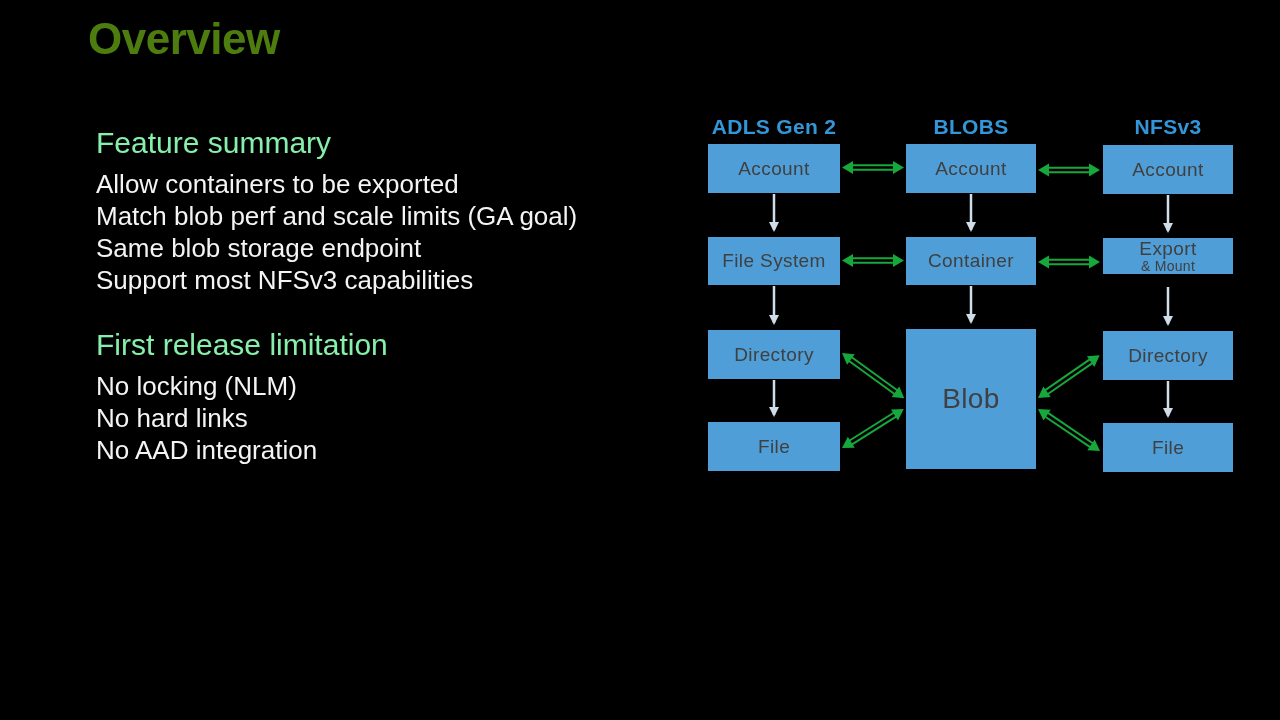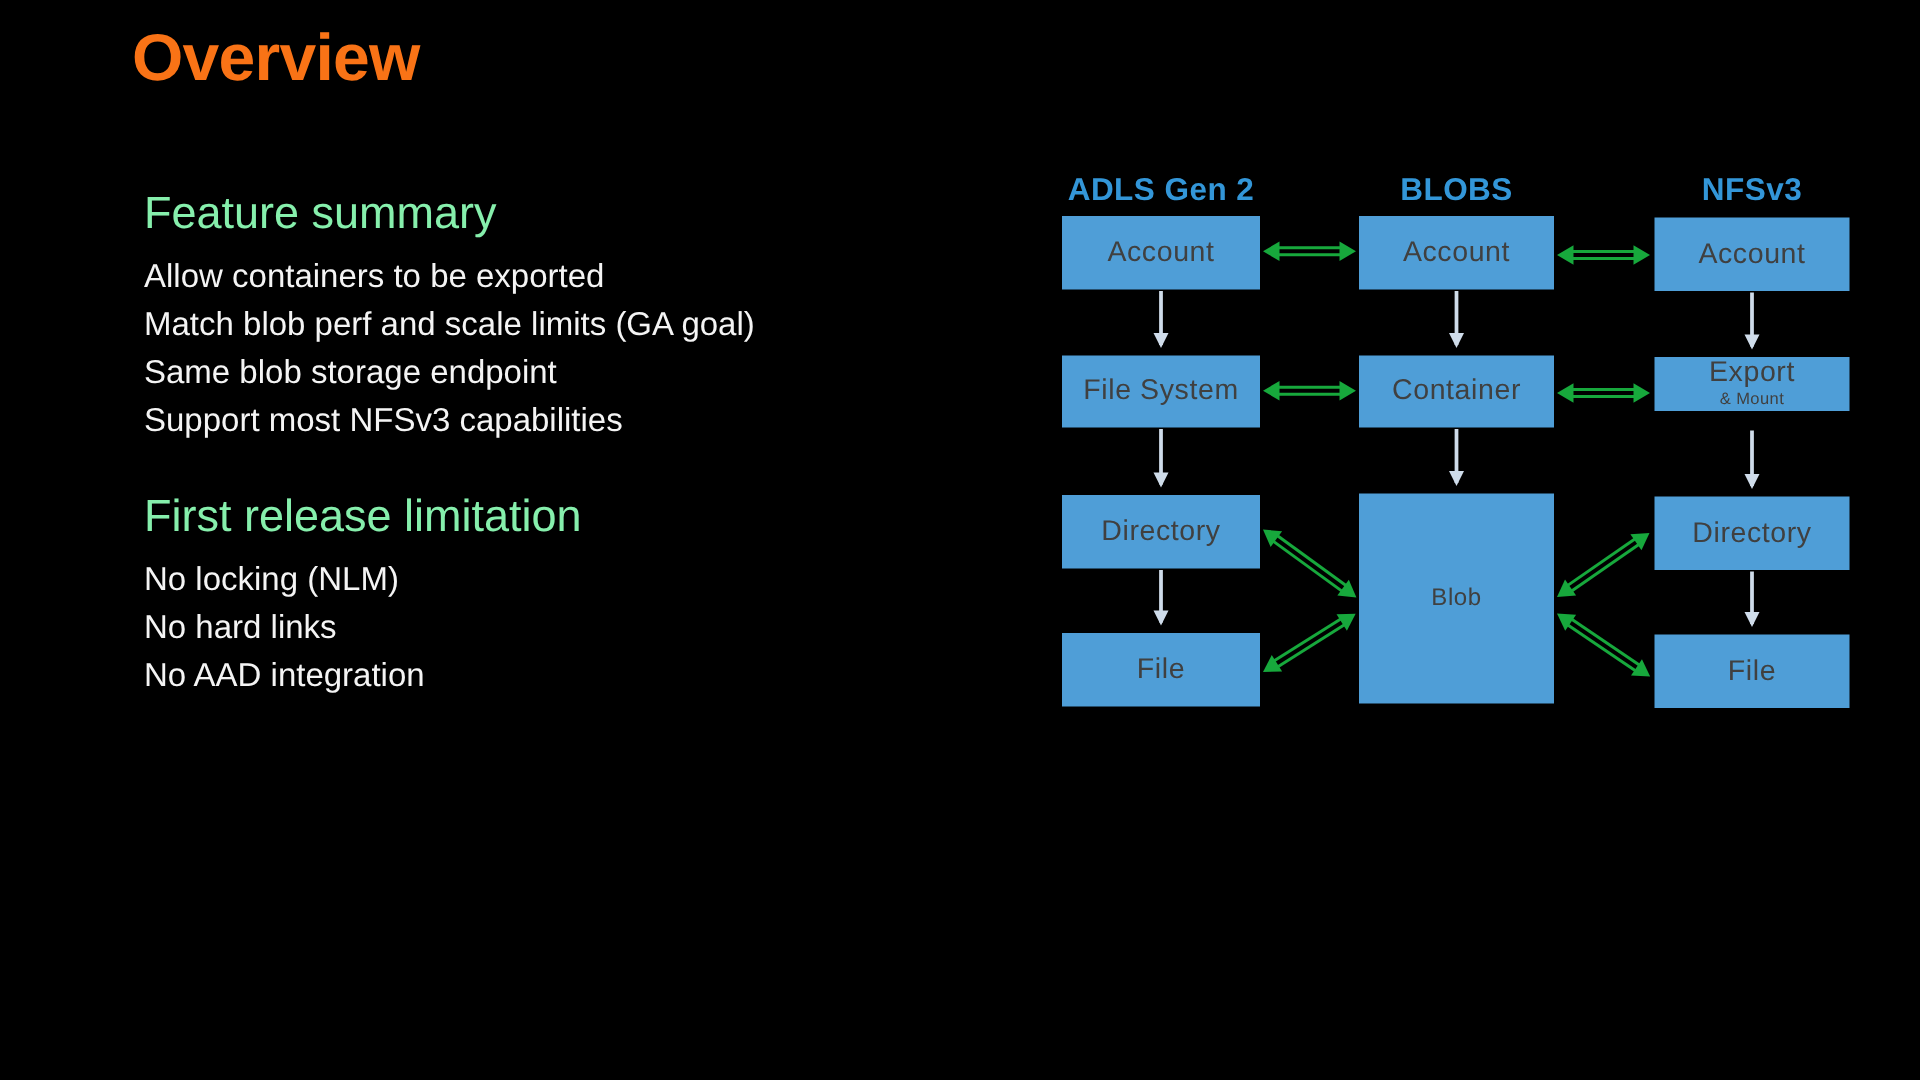--- a/index.html
+++ b/index.html
@@ -12,35 +12,35 @@
     font-family: "Liberation Sans", sans-serif;
   }
   .title {
     position: absolute;
     left: 88px;
     top: 14px;
     margin: 0;
     font-size: 44px;
     font-weight: 700;
     letter-spacing: -0.5px;
-    color: #f97316;
+    color: #4d7c0f;
   }
   .section { position: absolute; left: 96px; }
   .section-1 { top: 124px; }
   .section-2 { top: 326px; }
   .section h2 {
     margin: 0 0 6px 0;
     font-size: 30px;
     font-weight: 400;
     line-height: 38px;
     color: #86efac;
   }
   .section p {
     margin: 0;
-    font-size: 22px;
+    font-size: 26px;
     font-weight: 400;
     line-height: 32px;
     color: #f4f4f4;
   }
   
   .diagram { position: absolute; inset: 0; }
   .col-header {
     position: absolute;
     top: 103px;
     height: 26px;
@@ -59,28 +59,28 @@
     background: #4f9ed7;
     color: #404040;
     display: flex;
     flex-direction: column;
     align-items: center;
     justify-content: center;
     font-size: 19px;
     letter-spacing: 0.4px;
     text-align: center;
   }
-  .dbox .sub { font-size: 11px; line-height: 15px; letter-spacing: 0.3px; }
+  .dbox .sub { font-size: 14px; line-height: 15px; letter-spacing: 0.3px; }
   .b-adls-account   { left: 708px;  top: 144px; width: 132px; height: 49px; }
   .b-adls-fs        { left: 708px;  top: 237px; width: 132px; height: 48px; }
   .b-adls-dir       { left: 708px;  top: 330px; width: 132px; height: 49px; }
   .b-adls-file      { left: 708px;  top: 422px; width: 132px; height: 49px; }
   .b-blob-account   { left: 906px;  top: 144px; width: 130px; height: 49px; }
   .b-blob-container { left: 906px;  top: 237px; width: 130px; height: 48px; }
-  .b-blob-blob      { left: 906px;  top: 329px; width: 130px; height: 140px; font-size: 16px; }
+  .b-blob-blob      { left: 906px;  top: 329px; width: 130px; height: 140px; font-size: 28px; }
   .b-nfs-account    { left: 1103px; top: 145px; width: 130px; height: 49px; }
   .b-nfs-export     { left: 1103px; top: 238px; width: 130px; height: 36px; line-height: 20px; text-align: center; }
   .b-nfs-dir        { left: 1103px; top: 331px; width: 130px; height: 49px; }
   .b-nfs-file       { left: 1103px; top: 423px; width: 130px; height: 49px; }
   .overlay { position: absolute; left: 0; top: 0; pointer-events: none; }
   .wh-line { stroke: #cfdcea; stroke-width: 2.5px; }
   .ga line { stroke: #17a83c; stroke-width: 2px; }
   .ga polygon { fill: #17a83c; }
 </style>
 </head>

